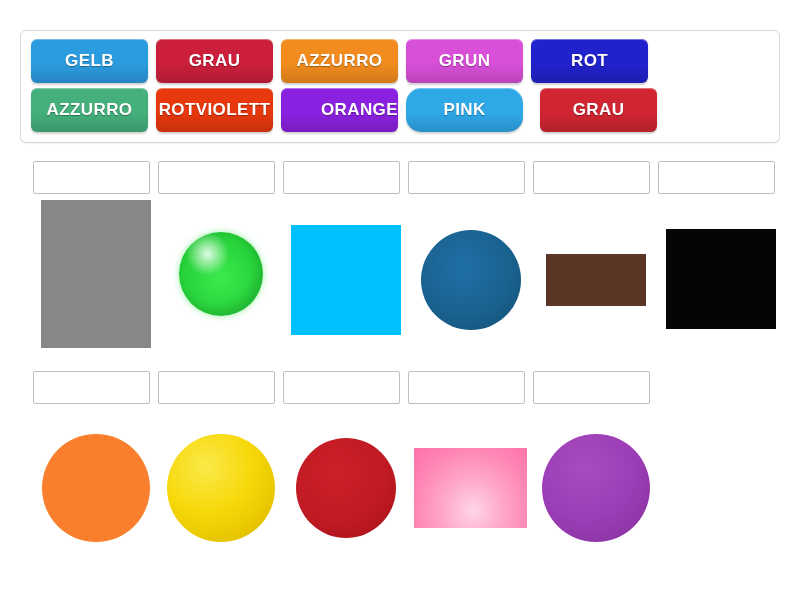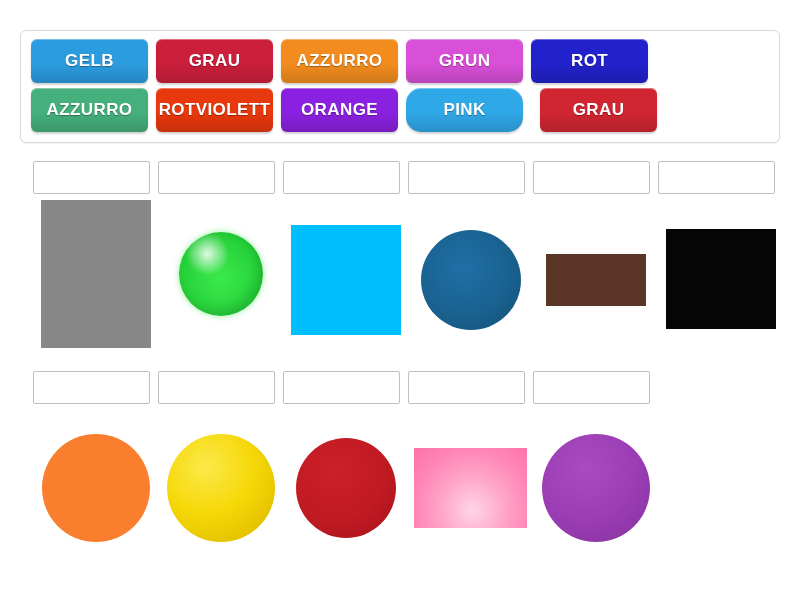--- a/index.html
+++ b/index.html
@@ -181,21 +181,21 @@
     </div>
   </div>
 
   <div class="bank-row">
     <div class="tile" style="background: linear-gradient(rgb(69, 176, 124) 0%, rgb(69, 176, 124) 55%, rgba(0, 0, 0, 0.14) 100%), rgb(69, 176, 124); box-shadow: rgba(255, 255, 255, 0.35) 0px 1px 0px inset, rgba(0, 0, 0, 0.18) 0px 2px 2px;">
       <span>AZZURRO</span>
     </div>
     <div class="tile" style="background: linear-gradient(rgb(232, 56, 13) 0%, rgb(232, 56, 13) 55%, rgba(0, 0, 0, 0.14) 100%), rgb(232, 56, 13); box-shadow: rgba(255, 255, 255, 0.35) 0px 1px 0px inset, rgba(0, 0, 0, 0.18) 0px 2px 2px;">
       <span>ROTVIOLETT</span>
     </div>
-    <div class="tile" style="background: linear-gradient(rgb(139, 33, 224) 0%, rgb(139, 33, 224) 55%, rgba(0, 0, 0, 0.14) 100%), rgb(139, 33, 224); box-shadow: rgba(255, 255, 255, 0.35) 0px 1px 0px inset, rgba(0, 0, 0, 0.18) 0px 2px 2px;">
+    <div class="tile" style="background: linear-gradient(rgb(139, 33, 224) 0%, rgb(139, 33, 224) 55%, rgba(0, 0, 0, 0.14) 100%), rgb(139, 33, 224); box-shadow: rgba(255, 255, 255, 0.35) 0px 1px 0px inset, rgba(0, 0, 0, 0.18) 0px 2px 2px; justify-content: flex-end;">
       <span>ORANGE</span>
     </div>
     <div class="tile" style="background: linear-gradient(rgb(47, 168, 232) 0%, rgb(47, 168, 232) 55%, rgba(0, 0, 0, 0.14) 100%), rgb(47, 168, 232); box-shadow: rgba(255, 255, 255, 0.35) 0px 1px 0px inset, rgba(0, 0, 0, 0.18) 0px 2px 2px; border-radius: 15px;">
       <span>PINK</span>
     </div>
     <div class="tile" style="background: linear-gradient(rgb(209, 38, 50) 0%, rgb(209, 38, 50) 55%, rgba(0, 0, 0, 0.14) 100%), rgb(209, 38, 50); box-shadow: rgba(255, 255, 255, 0.35) 0px 1px 0px inset, rgba(0, 0, 0, 0.18) 0px 2px 2px; margin-left: 9px;">
       <span>GRAU</span>
     </div>
   </div>
 

